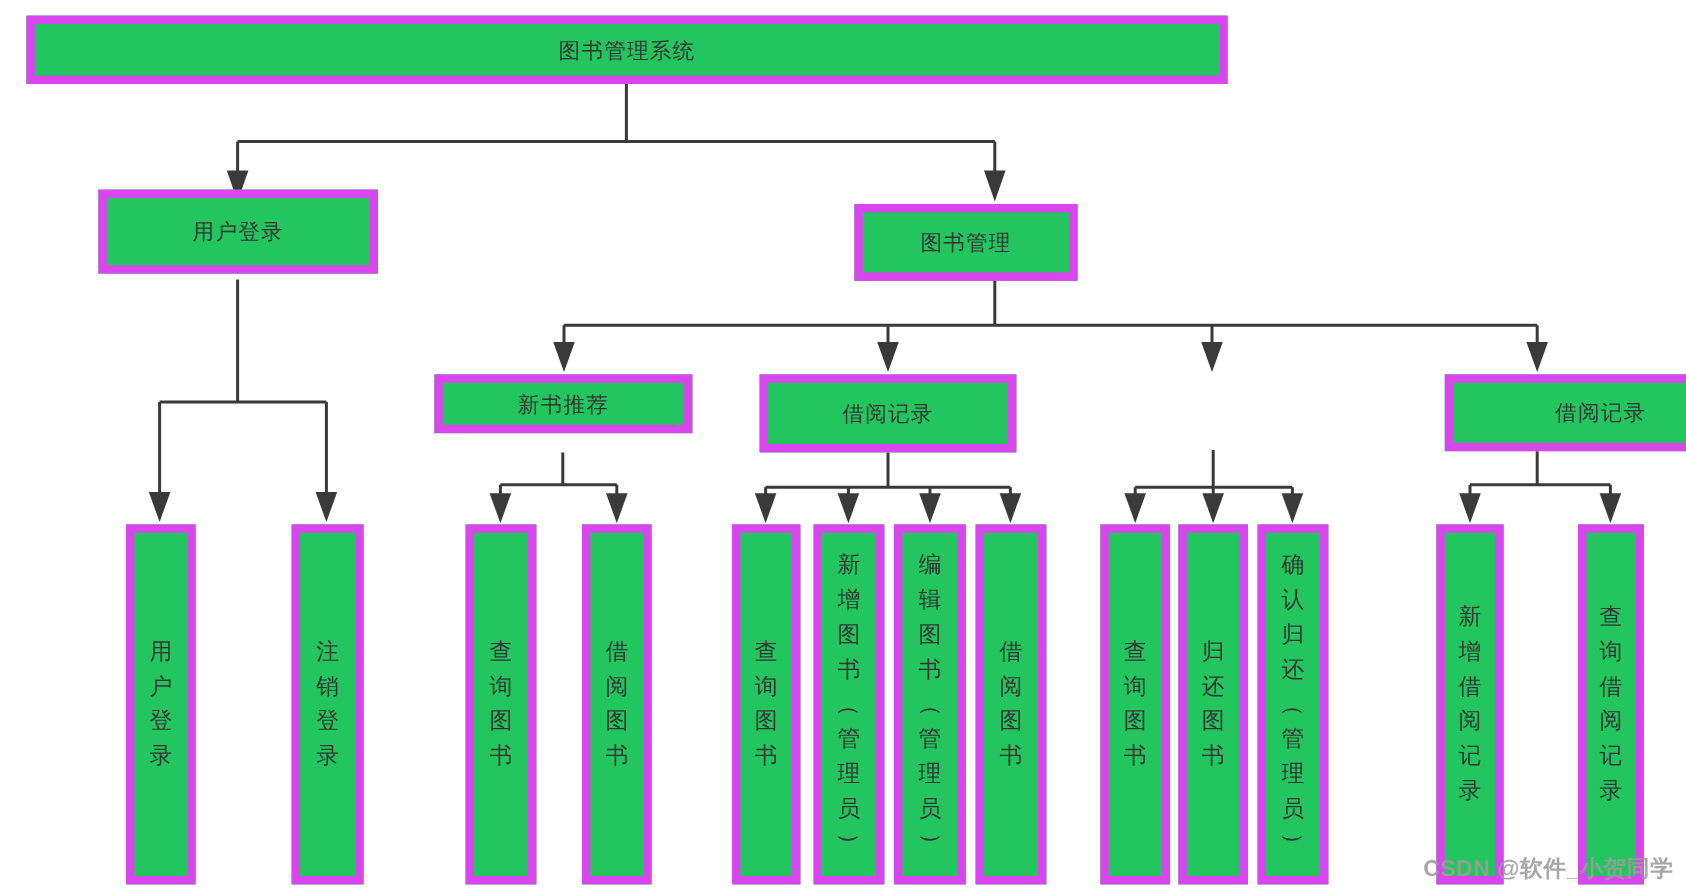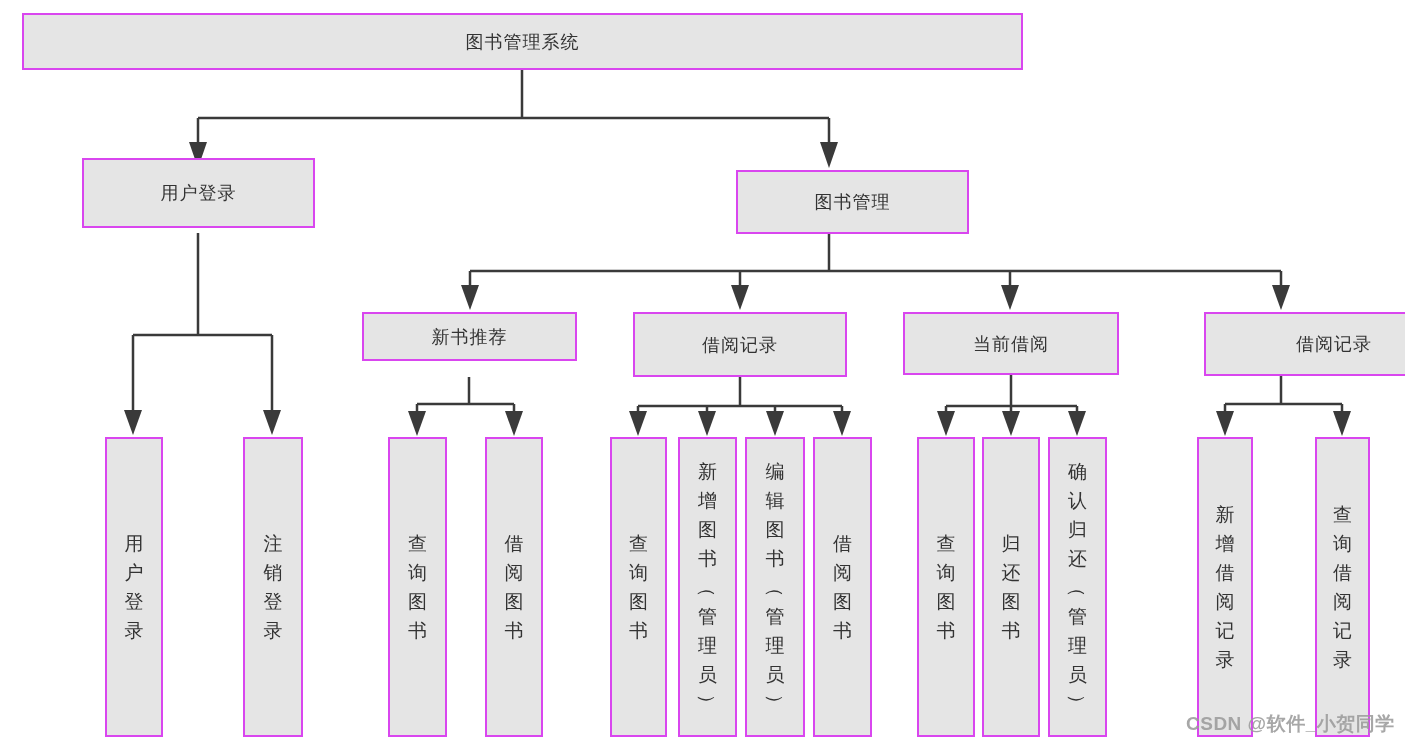--- a/index.html
+++ b/index.html
@@ -2,22 +2,22 @@
 <html><head>
 <meta charset="utf-8">
 <style>
   html,body { margin:0; padding:0; background:#ffffff; }
   #stage {
     position:relative; width:1405px; height:747px; background:#ffffff;
     font-family:"Liberation Sans", sans-serif; overflow:hidden;
   }
   #connectors { position:absolute; left:0; top:0; width:1405px; height:747px; }
   .node {
-    position:absolute; box-sizing:border-box; background:#e5e5e5;
-    border:2px solid #d946ef; color:#333333;
+    position:absolute; box-sizing:border-box; background:#22c55e;
+    border:7px solid #d946ef; color:#333333;
     display:flex; align-items:center; justify-content:center;
   }
   .hnode { font-size:18px; letter-spacing:1px; }
   .root  { font-size:18px; }
   .leaf  {
     flex-direction:column; font-size:19px; gap:10px; padding:8px 0;
   }
   .vchar { display:block; line-height:1; }
   .vrot  { transform:rotate(90deg); }
   .watermark {
@@ -62,25 +62,24 @@
       <polygon points="1002,411 1020,411 1011,436"></polygon>
       <polygon points="1068,411 1086,411 1077,436"></polygon>
       <polygon points="1216,411 1234,411 1225,436"></polygon>
       <polygon points="1333,411 1351,411 1342,436"></polygon>
     </g>
   </svg>
 
   <div class="node root hnode" style="left:22px;top:13px;width:1001px;height:57px">图书管理系统</div>
 
   <div class="node hnode" style="left:82px;top:158px;width:233px;height:70px">用户登录</div>
-  <div class="node hnode" style="left:736px;top:170px;width:233px;height:64px">图书管理</div>
+  <div class="node hnode" style="left:712px;top:170px;width:186px;height:64px">图书管理</div>
 
   <div class="node hnode" style="left:362px;top:312px;width:215px;height:49px">新书推荐</div>
   <div class="node hnode" style="left:633px;top:312px;width:214px;height:65px">借阅记录</div>
-  <div class="node hnode" style="left:903px;top:312px;width:216px;height:63px">当前借阅</div>
   <div class="node hnode" style="left:1204px;top:312px;width:260px;height:64px">借阅记录</div>
 
   <div class="node leaf" style="left:105px;top:437px;width:58px;height:300px">
       <span class="vchar">用</span>
       <span class="vchar">户</span>
       <span class="vchar">登</span>
       <span class="vchar">录</span>
     </div>
   <div class="node leaf" style="left:243px;top:437px;width:60px;height:300px">
       <span class="vchar">注</span>

